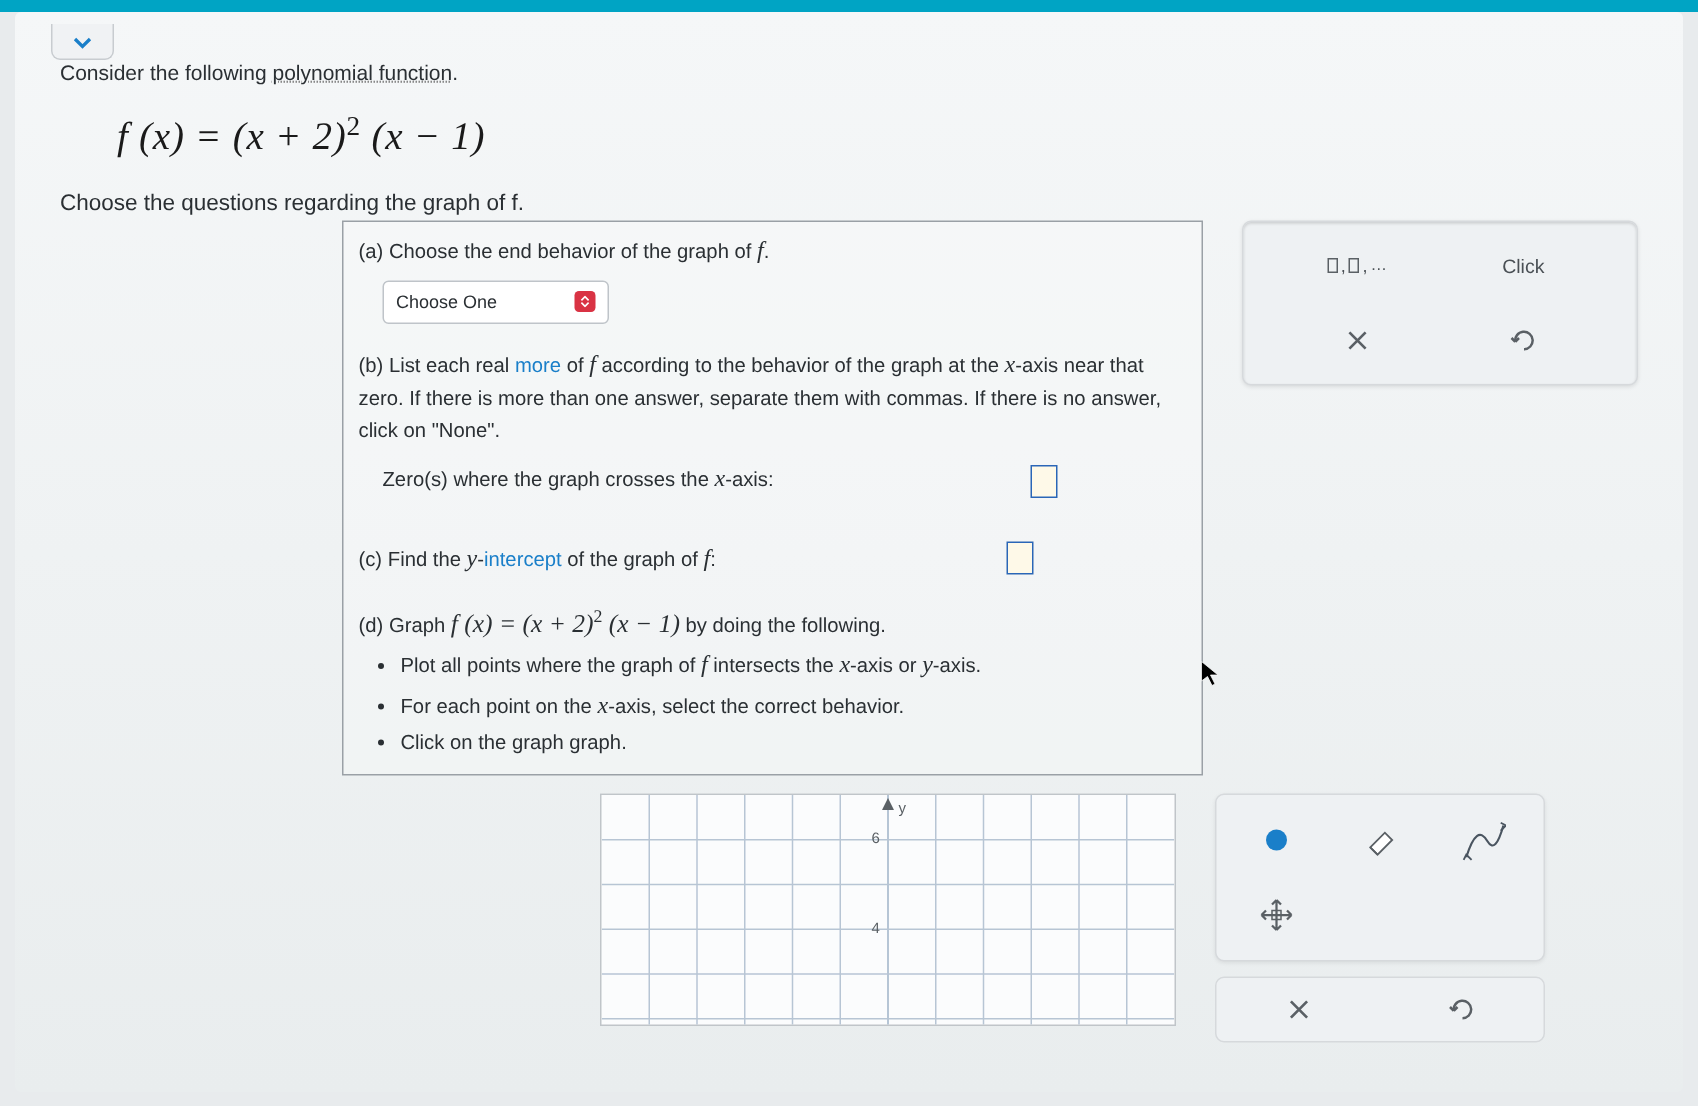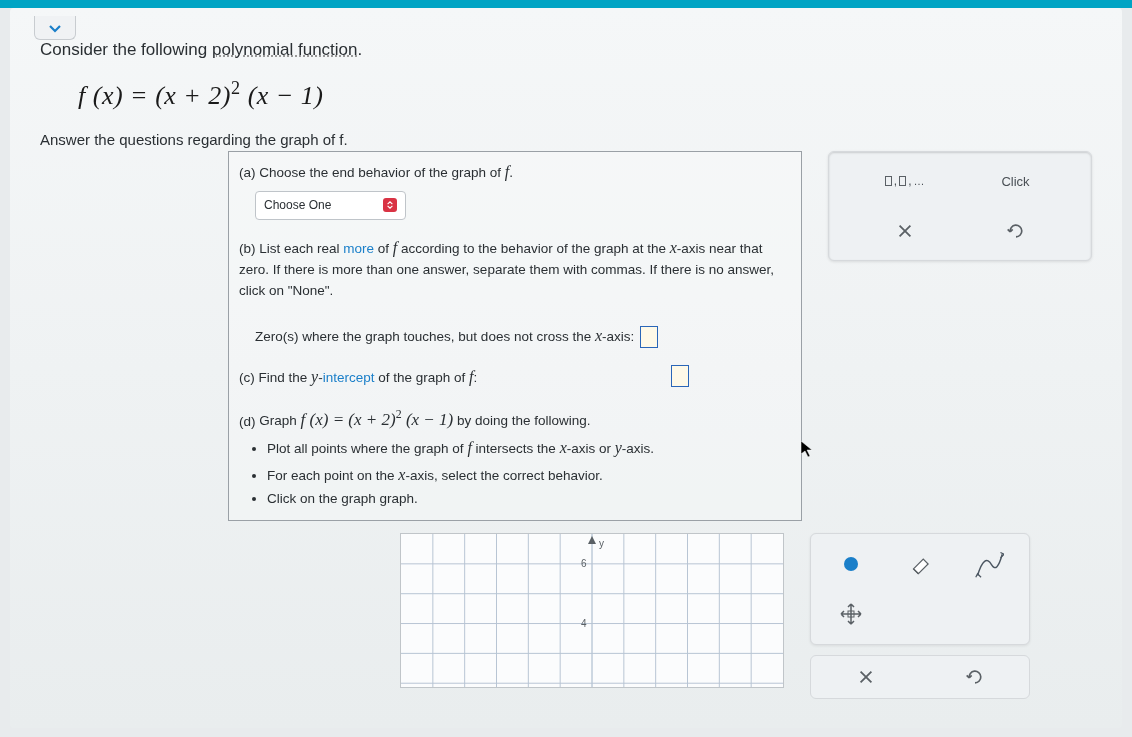--- a/index.html
+++ b/index.html
@@ -1,20 +1,20 @@
 <!DOCTYPE html>
 <html><head>
 <meta charset="utf-8">
 <style>
 * { margin:0; padding:0; box-sizing:border-box; }
 body { font-family: Arial, Helvetica, sans-serif; background:#e8ebed; width:1132px; height:737px; overflow:hidden; position:relative; }
 .topbar { position:absolute; top:0; left:0; width:100%; height:8px; background:#00a4c4; }
 .chevron-tab { position:absolute; top:8px; left:24px; width:42px; height:24px; background:#f0f2f4; border:1px solid #c8ccd0; border-top:none; border-radius:0 0 6px 6px; display:flex; align-items:center; justify-content:center; }
 .page { position:absolute; top:8px; left:10px; width:1112px; height:720px; background:linear-gradient(180deg,#f5f7f8 0%,#e9edee 100%); border-radius:4px; padding:32px 30px 10px 30px; }
-.intro { font-size:17px; color:#2a2f33; }
+.intro { font-size:14px; color:#2a2f33; }
 .intro .uline { text-decoration:underline dotted; text-decoration-color:#888; }
 .equation { font-family: Georgia, 'Times New Roman', serif; font-size:26px; font-style:italic; color:#1a1a1a; margin:18px 0 18px 38px; letter-spacing:0.5px; }
 .sub { font-size:15px; color:#2a2f33; line-height:1.5; }
 .xvar { font-family: Georgia, serif; font-style:italic; font-size:16px; }
 .fvar { font-family: Georgia, serif; font-style:italic; font-size:16px; }
 .yvar { font-family: Georgia, serif; font-style:italic; font-size:16px; }
 .questions-wrap { display:flex; gap:26px; align-items:flex-start; }
 .qbox { width:590px; border:1px solid #9aa0a6; background:rgba(255,255,255,0.25); font-size:13.5px; color:#2a2f33; margin-left:188px; }
 .qrow { padding:8px 10px; line-height:1.55; }
 .qa { border-bottom:0; }
@@ -64,21 +64,21 @@
   </div>
 
   <p class="intro">
     <span>Consider the following </span><span class="uline">polynomial function</span><span>.</span>
   </p>
 
   <p class="equation">
     f&nbsp;(x) = (x + 2)<span class="sup">2</span> (x − 1)
   </p>
 
-  <p class="sub">Answer the questions regarding the graph of f.</p>
+  <p class="sub">Choose the questions regarding the graph of f.</p>
 
   <div class="questions-wrap">
 
     <div class="qbox">
 
       <div class="qrow qa">
         <span>(a)</span>
         <span> Choose the end behavior of the graph of <span class="fvar">f</span>.</span>
         <br>
         <div class="select">
@@ -88,25 +88,25 @@
                 <path d="M2 4 L5 1 L8 4 M2 6 L5 9 L8 6" stroke="#fff" stroke-width="1.4" fill="none"></path>
               </svg>
           </span>
         </div>
       </div>
 
       <div class="qrow">
         <span>(b)</span>
         <span> List each real <span class="uline" style="color:#1a7fc9;">more</span> of <span class="fvar">f</span> according to the behavior of the graph at the <span class="xvar">x</span>-axis near that zero. If there is more than one answer, separate them with commas. If there is no answer, click on "None".</span>
         <div style="height:10px"></div>
+        <div style="margin-left:16px; display:flex; align-items:center; justify-content:space-between; width:450px;">
+          <span>Zero(s) where the graph crosses the <span class="xvar">x</span>-axis:</span>
+          <span class="ans-input"></span>
+        </div>
         <div style="height:12px"></div>
-        <div style="margin-left:16px; display:flex; align-items:center; width:450px;">
-          <span>Zero(s) where the graph touches, but does not cross the <span class="xvar">x</span>-axis:</span>
-          <span class="ans-input"></span>
-        </div>
       </div>
 
       <div class="qrow" style="display:flex; align-items:flex-start; justify-content:space-between; width:470px;">
         <span>
           <span>(c)</span>
           <span> Find the <span class="yvar">y</span>-<span class="uline" style="color:#1a7fc9;">intercept</span> of the graph of <span class="fvar">f</span>:</span>
         </span>
         <span class="ans-input"></span>
       </div>
 

